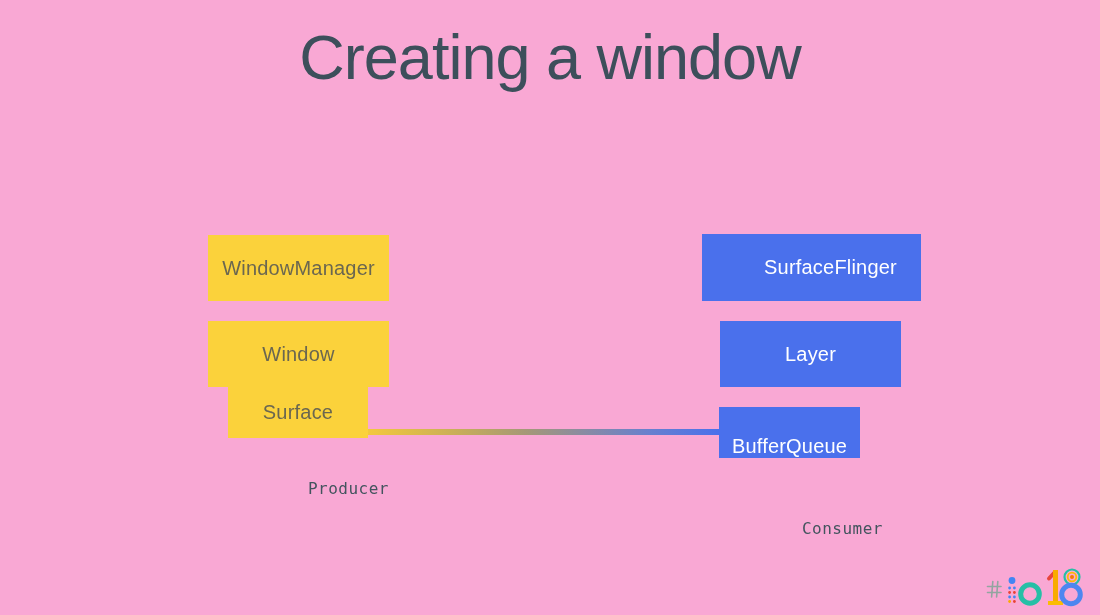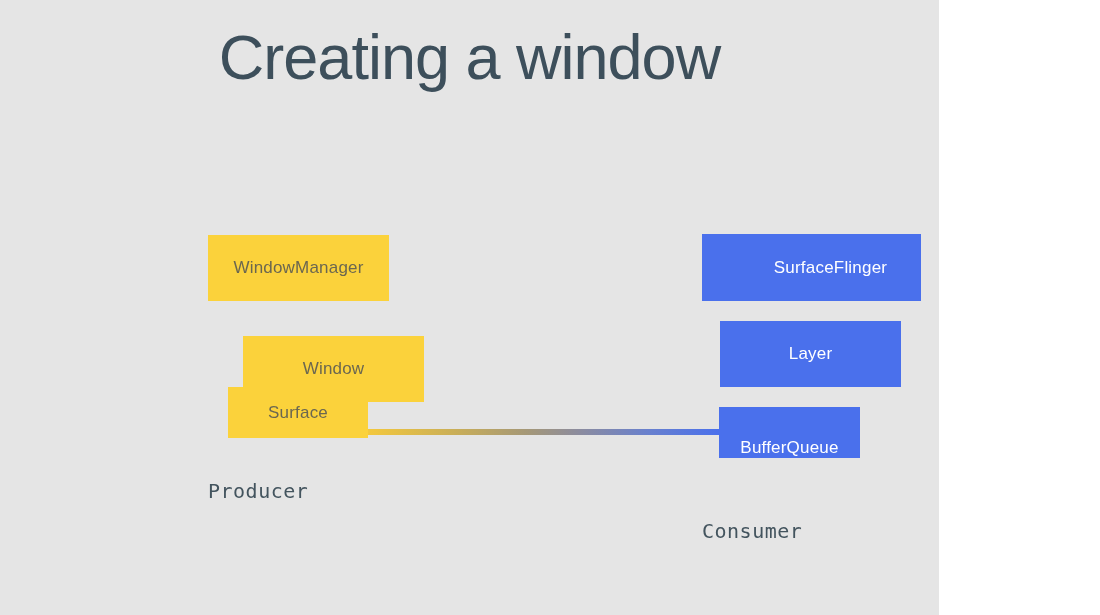--- a/index.html
+++ b/index.html
@@ -3,75 +3,75 @@
 <meta charset="utf-8">
 <style>
   html, body {
     margin: 0;
     padding: 0;
     background: #ffffff;
     font-family: "Liberation Sans", sans-serif;
   }
   .slide {
     position: relative;
-    width: 939px;
+    width: 1100px;
     height: 615px;
-    background: #e5e5e5;
+    background: #f9a8d4;
     overflow: hidden;
   }
   .slide-title {
     position: absolute;
     top: 14px;
     left: 0;
     width: 100%;
     text-align: center;
     font-size: 63px;
     line-height: 86px;
     font-weight: 400;
     letter-spacing: -1px;
     color: #3D4F5B;
     white-space: nowrap;
   }
   .box {
     position: absolute;
     display: flex;
     align-items: center;
     justify-content: center;
-    font-size: 17px;
+    font-size: 20px;
     letter-spacing: 0.2px;
   }
   .box.producer {
     background: #FBD23B;
     color: #6B6750;
   }
   .box.consumer {
     background: #4A70EC;
     color: #ffffff;
   }
   .box-windowmanager  { left: 208px; top: 235px; width: 181px; height: 66px; }
-  .box-window         { left: 208px; top: 336px; width: 181px; height: 66px; margin-left: 35px; }
+  .box-window         { left: 208px; top: 321px; width: 181px; height: 66px; }
   .box-surface        { left: 228px; top: 387px; width: 140px; height: 51px; }
   .box-surfaceflinger { left: 702px; top: 234px; width: 181px; height: 67px; padding-left: 38px; }
   .box-layer          { left: 702px; top: 321px; width: 181px; height: 66px; margin-left: 18px; }
   .box-bufferqueue    { left: 719px; top: 407px; width: 141px; height: 51px; align-items: flex-end; }
   .link-line {
     position: absolute;
     left: 368px;
     top: 429px;
     width: 351px;
     height: 6px;
     background: linear-gradient(to right, #F3C83D 0%, #C9AE58 25%, #A59877 45%, #8C8C9E 60%, #6880CE 80%, #4A70EC 100%);
   }
   .group-label {
     position: absolute;
     width: 181px;
     top: 479px;
-    text-align: left;
+    text-align: right;
     font-family: "DejaVu Sans Mono", "Liberation Mono", monospace;
-    font-size: 20px;
+    font-size: 16px;
     color: #43545E;
     letter-spacing: 0.5px;
   }
   .group-label.producer-label { left: 208px; }
   .group-label.consumer-label { left: 702px; margin-top: 40px; }
   .io18-logo {
     position: absolute;
     left: 986px;
     top: 560px;
     width: 102px;

